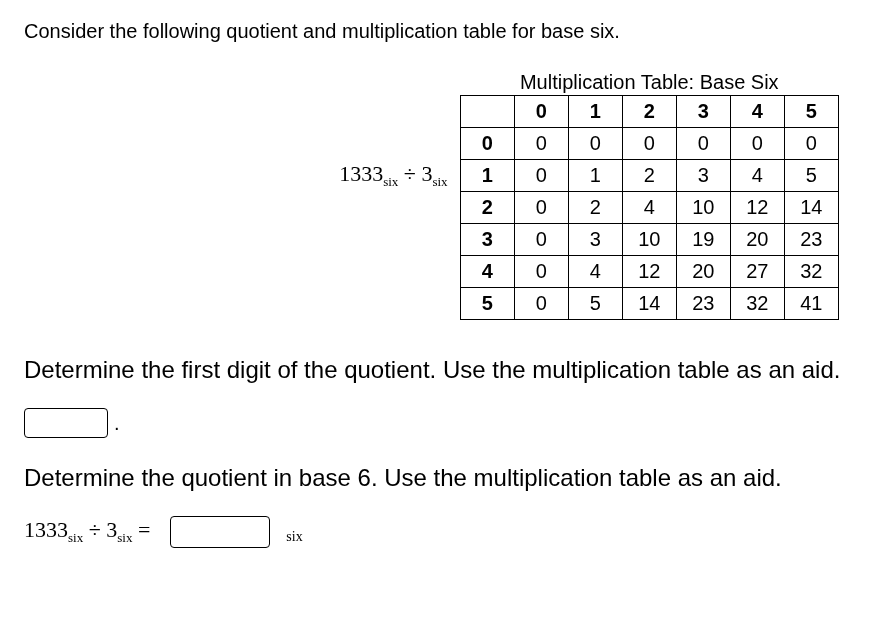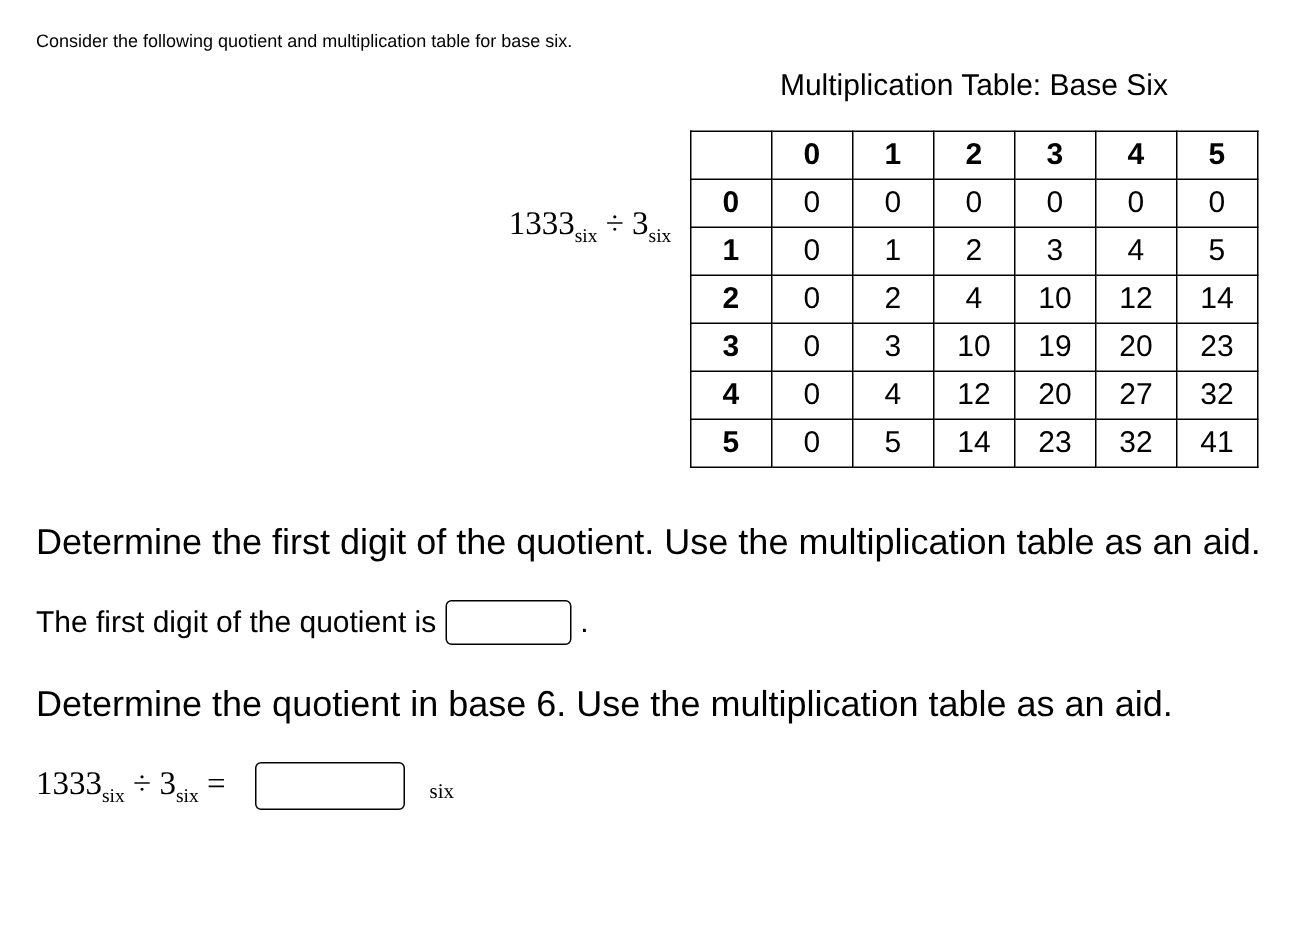--- a/index.html
+++ b/index.html
@@ -10,22 +10,22 @@
     body {
       font-family: Arial, Helvetica, sans-serif;
       background: #ffffff;
       width: 875px;
       height: 630px;
       padding: 20px 24px;
       color: #000;
       position: relative;
     }
     .prompt {
-      font-size: 12px;
-      margin-bottom: 12px;
+      font-size: 20px;
+      margin-bottom: 28px;
       font-weight: 400;
     }
     .top-row {
       display: flex;
       align-items: flex-start;
       margin-bottom: 36px;
     }
     .expression-block {
       flex: 1.05;
       display: flex;
@@ -42,21 +42,21 @@
       vertical-align: sub;
     }
     .table-block {
       flex: 1;
       display: flex;
       flex-direction: column;
       align-items: center;
     }
     .table-title {
       font-size: 20px;
-      margin-bottom: 18px;
+      margin-bottom: 1px;
       text-align: center;
       font-weight: 400;
     }
     table {
       border-collapse: collapse;
       font-size: 20px;
     }
     th, td {
       border: 1px solid #000;
       width: 54px;
@@ -197,21 +197,20 @@
         <td>41</td>
       </tr>
     </tbody>
       </table>
   </div>
 </div>
 
 <div class="instruction">Determine the first digit of the quotient. Use the multiplication table as an aid.</div>
 
 <div class="answer-line">
-  <span>The first digit of the quotient is</span>
   <span class="input-box"></span>
   <span>.</span>
 </div>
 
 <div class="instruction">Determine the quotient in base 6. Use the multiplication table as an aid.</div>
 
 <div class="final-line">
   <span class="final-expression">
     <span>1333</span><span class="sub" style="font-size:13px;vertical-align:sub">six</span>
     <span>÷</span>

